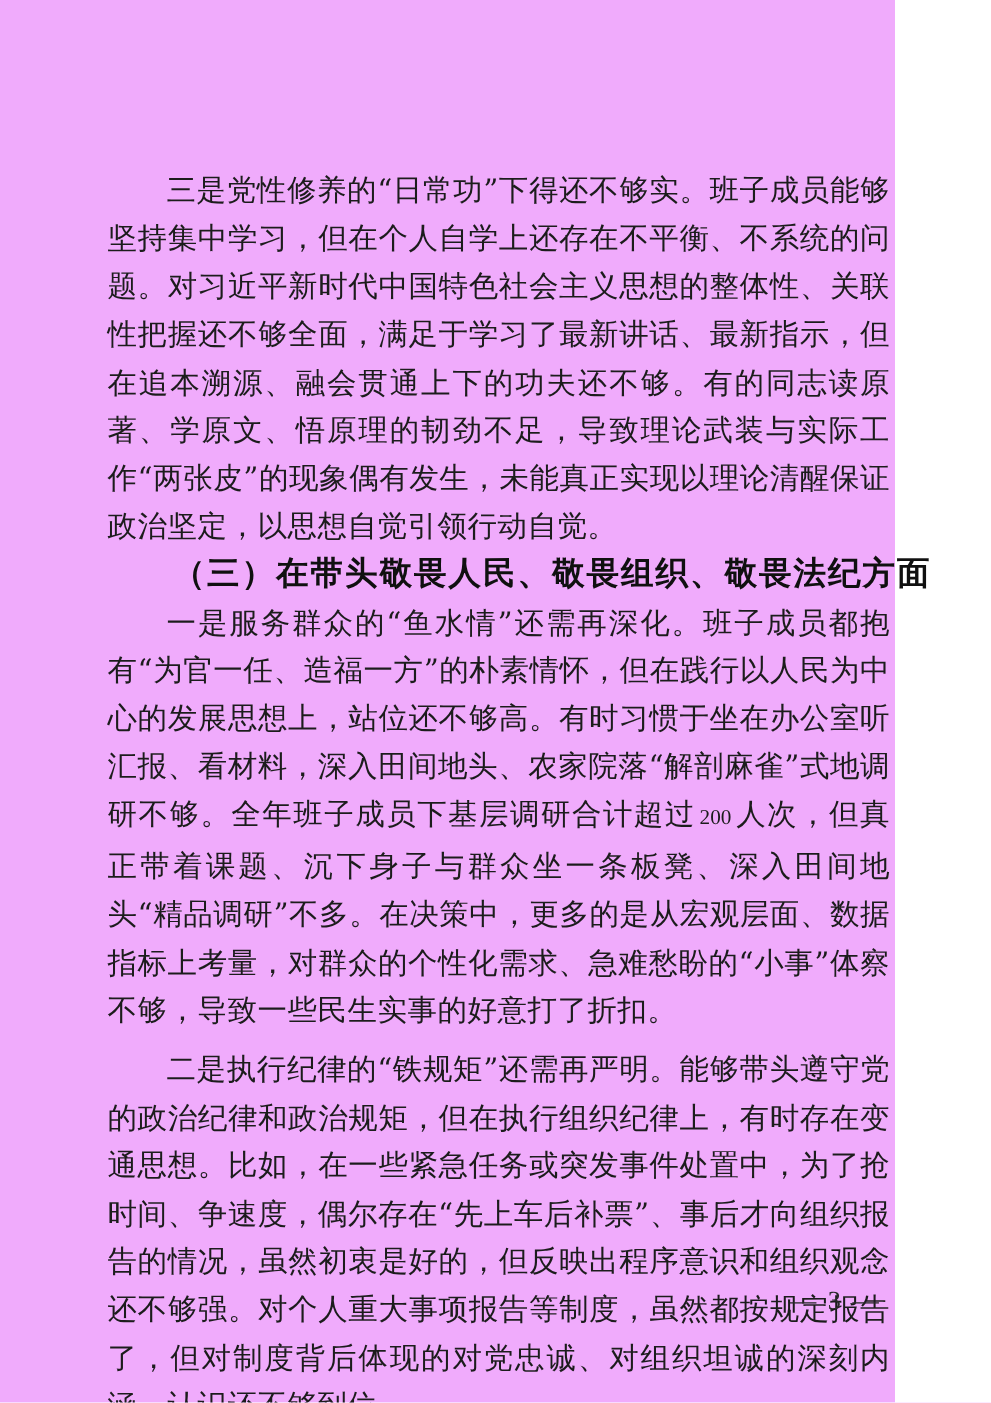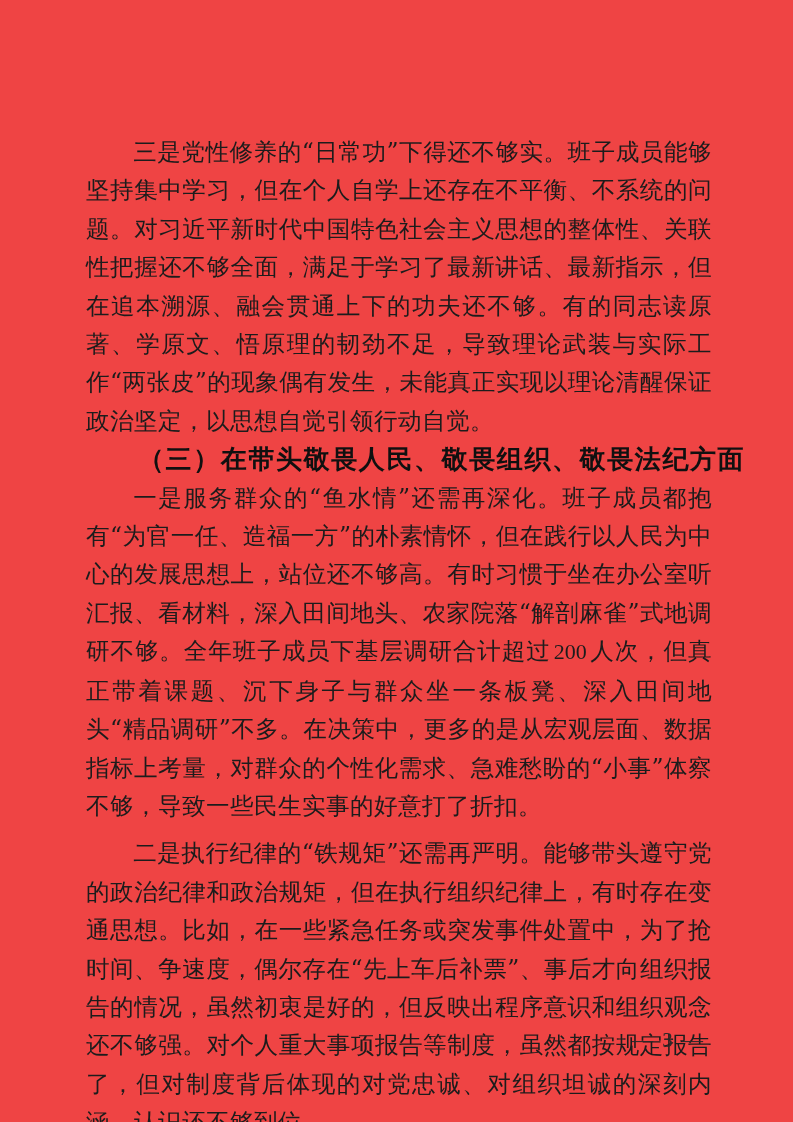--- a/index.html
+++ b/index.html
@@ -14,23 +14,23 @@
     overflow: hidden;
     font-family: "DejaVu Serif", "Liberation Serif", serif;
     color: #1a1a1a;
     -webkit-font-smoothing: antialiased;
   }
 
   .page {
     position: absolute;
     left: 0;
     top: 0;
-    width: 793px;
+    width: 716px;
     height: 1122px;
-    background: #ef4444;
+    background: #f0abfc;
   }
 
   .content {
     position: absolute;
     left: 86px;
     top: 133px;
     width: 626px;
   }
 
   
@@ -64,21 +64,21 @@
     text-indent: 2em;
     letter-spacing: 1.6px;
     margin: 0;
     color: #101010;
     white-space: nowrap;
   }
 
   
   .num {
     font-family: "Liberation Serif", "DejaVu Serif", serif;
-    font-size: 22px;
+    font-size: 17px;
     letter-spacing: 0;
     padding: 0 3px;
   }
 
   
   .footer {
     position: absolute;
     left: 0;
     top: 1026px;
     width: 793px;

